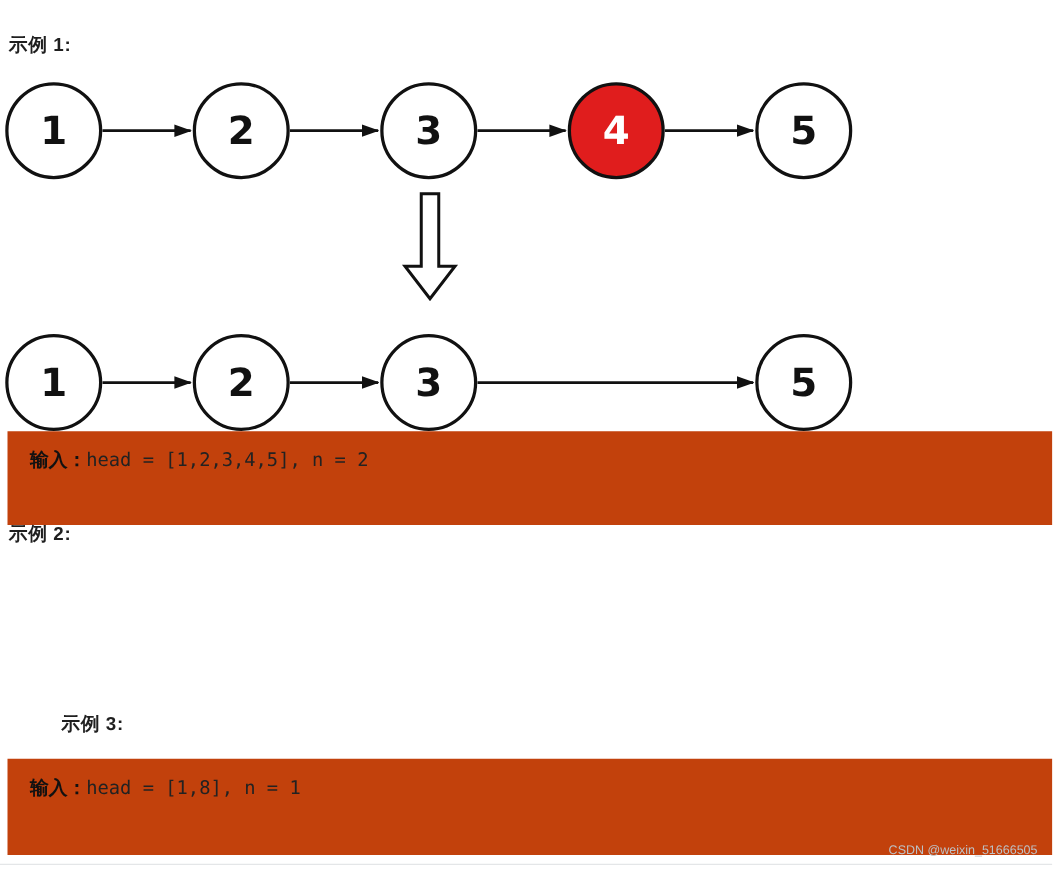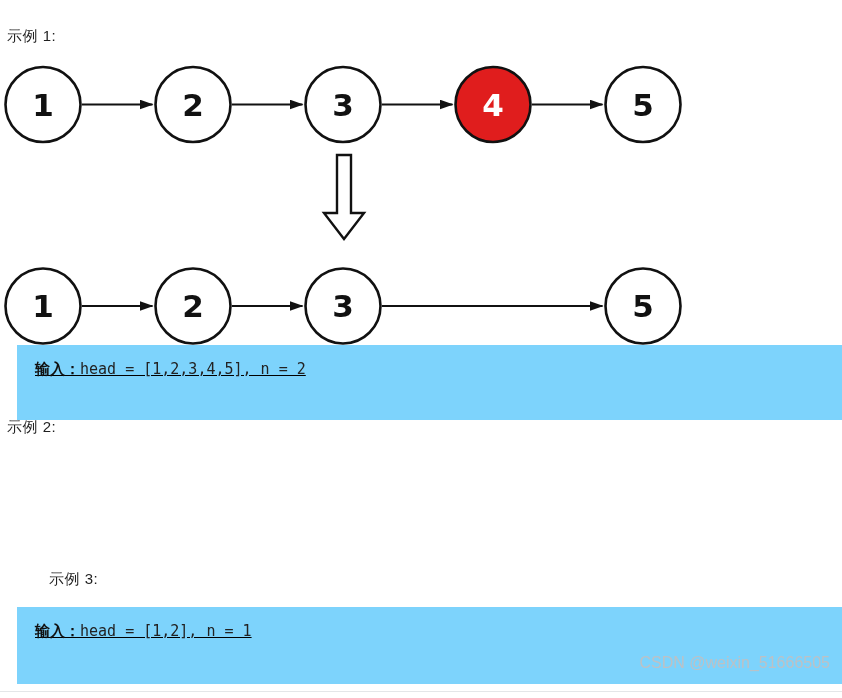--- a/index.html
+++ b/index.html
@@ -9,41 +9,40 @@
     width: 842px;
     height: 698px;
     background: #ffffff;
     overflow: hidden;
     font-family: "Liberation Sans", "DejaVu Sans", sans-serif;
   }
   .example-heading {
     position: absolute;
     left: 7px;
     font-size: 15px;
-    font-weight: normal;
+    font-weight: bold;
     color: #1f1f1f;
     letter-spacing: 0.5px;
   }
   #heading-1 { top: 27px; }
   #heading-2 { top: 418px; }
   #heading-3 { top: 570px; margin-left: 42px; }
   #diagram-svg {
     position: absolute;
     top: 0;
     left: 0;
     width: 842px;
     height: 350px;
   }
   .code-block {
     position: absolute;
-    left: 17px;
+    left: 6px;
     right: 0;
-    background: #7dd3fc;
+    background: #c2410c;
     padding: 10px 18px;
-    text-decoration: underline;
   }
   #code-block-1 { top: 345px; height: 75px; }
   #code-block-2 { top: 477px; height: 76px; }
   #code-block-3 { top: 607px; height: 77px; }
   .code-line {
     line-height: 27px;
     white-space: nowrap;
   }
   .io-label {
     font-family: "Liberation Sans", "DejaVu Sans", sans-serif;
@@ -51,23 +50,23 @@
     font-weight: bold;
     color: #111111;
   }
   .io-code {
     font-family: "DejaVu Sans Mono", "Liberation Mono", monospace;
     font-size: 15px;
     color: #222222;
   }
   #watermark {
     position: absolute;
-    top: 654px;
+    top: 675px;
     right: 12px;
-    font-size: 16px;
+    font-size: 10px;
     color: #bdc1c5;
   }
   #bottom-divider {
     position: absolute;
     top: 691px;
     left: 0;
     right: 0;
     border-top: 1px solid #e4e6e8;
   }
 </style>
@@ -118,20 +117,20 @@
     </div>
   </div>
 
   <div id="heading-2" class="example-heading">示例 2:</div>
 
 
   <div id="heading-3" class="example-heading">示例 3:</div>
 
   <div id="code-block-3" class="code-block">
     <div class="code-line">
-      <span class="io-label">输入：</span><span class="io-code">head = [1,2], n = 1</span>
+      <span class="io-label">输入：</span><span class="io-code">head = [1,8], n = 1</span>
     </div>
   </div>
 
   <div id="watermark">CSDN @weixin_51666505</div>
   <div id="bottom-divider"></div>
 
 </div>
 
 </body></html>

